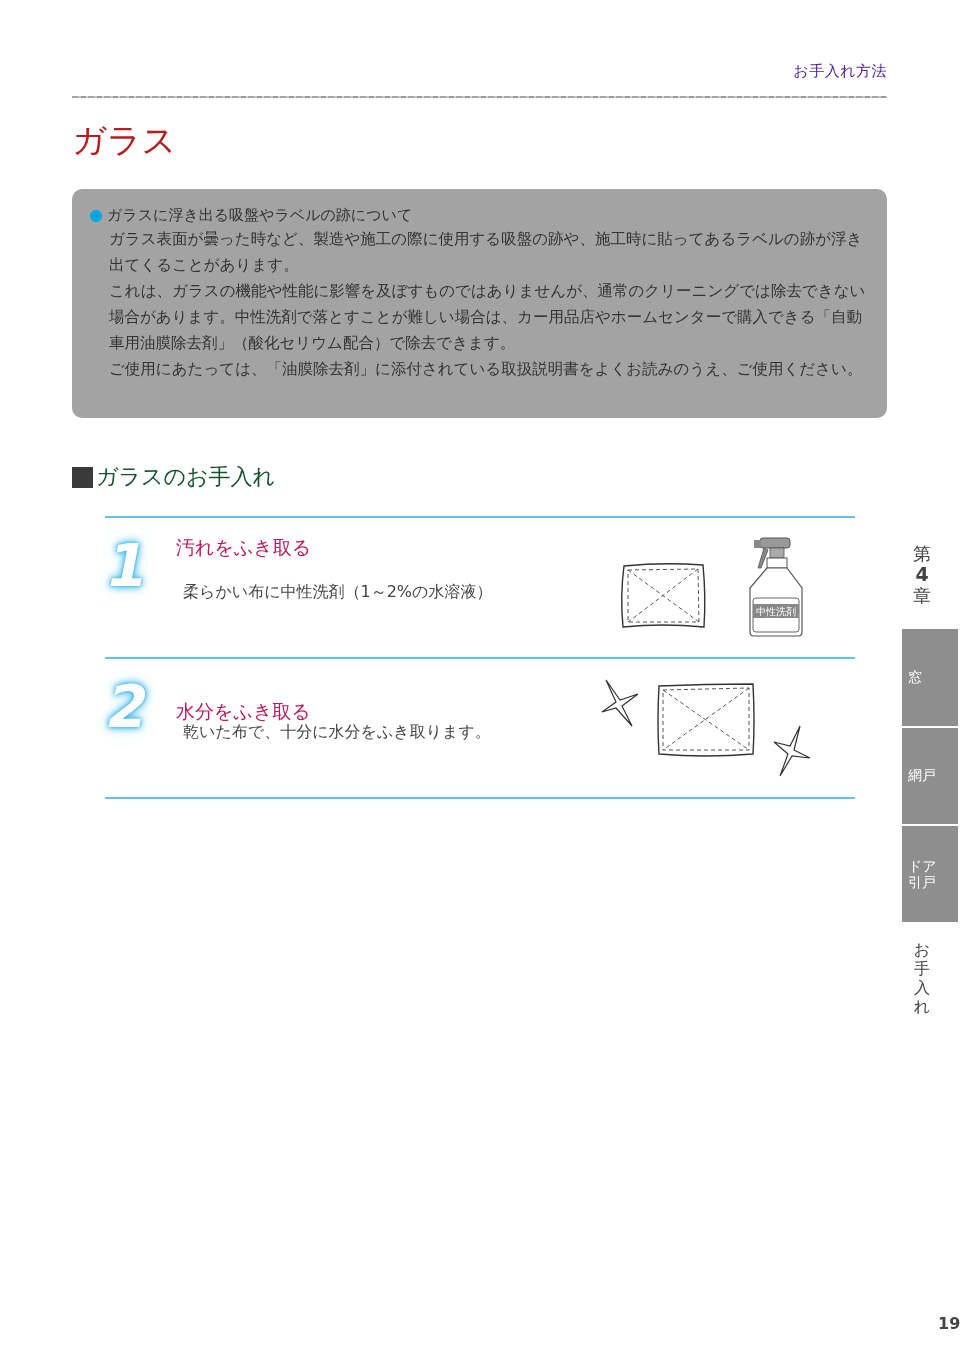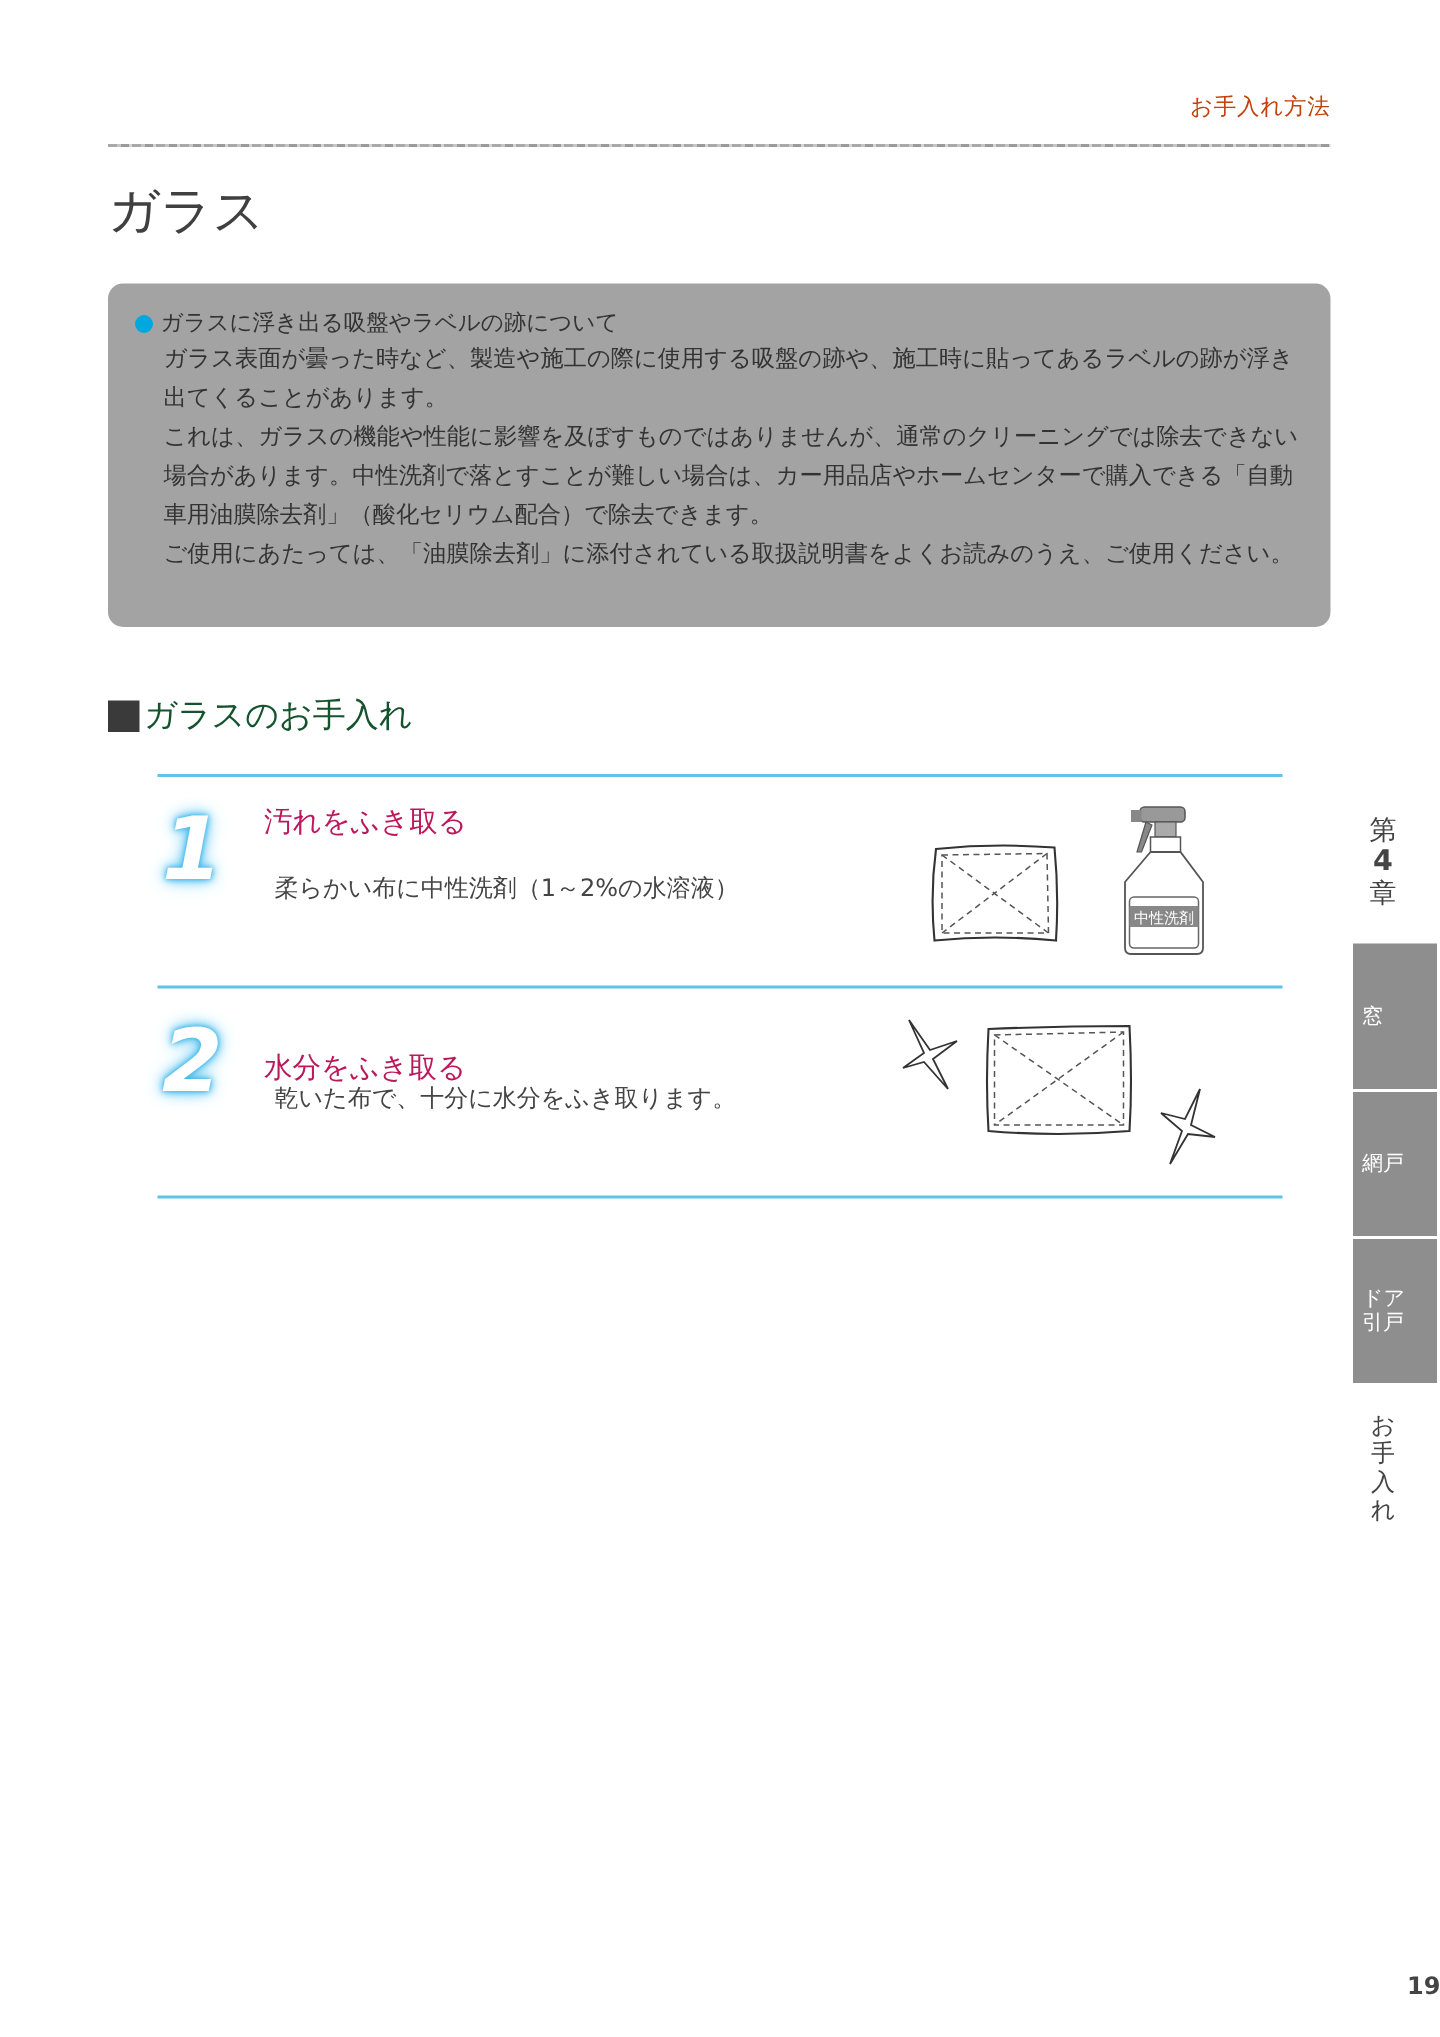--- a/index.html
+++ b/index.html
@@ -1,29 +1,29 @@
 <!DOCTYPE html>
 <html><head>
 <meta charset="utf-8">
 <style>
   html, body { margin: 0; padding: 0; }
   body {
     width: 960px; height: 1358px; background: #ffffff; position: relative; overflow: hidden;
     font-family: "DejaVu Sans", "Liberation Sans", sans-serif; color: #333;
   }
   .header-label {
-    position: absolute; right: 73px; top: 62px; font-size: 15px; color: #c2410c; letter-spacing: 0.5px;
+    position: absolute; right: 73px; top: 62px; font-size: 15px; color: #4c1d95; letter-spacing: 0.5px;
   }
   .header-rule {
     position: absolute; left: 72px; top: 96px; width: 815px; height: 2px;
     background: repeating-linear-gradient(90deg, #999 0 6px, #bbb 6px 9px, #888 9px 14px, #ccc 14px 16px);
     opacity: 0.85;
   }
   .page-title {
-    position: absolute; left: 72px; top: 118px; font-size: 34px; color: #404040; font-weight: normal;
+    position: absolute; left: 72px; top: 118px; font-size: 34px; color: #b91c1c; font-weight: normal;
   }
   .notice {
     position: absolute; left: 72px; top: 189px; width: 815px; height: 229px;
     background: #a3a3a3; border-radius: 10px; box-sizing: border-box; padding: 16px 16px 0 18px;
   }
   .notice-heading { font-size: 15px; color: #333; line-height: 21px; display: flex; align-items: center; }
   .notice-bullet {
     display: inline-block; width: 12px; height: 12px; border-radius: 50%; background: #00a8e0; margin-right: 5px;
   }
   .notice-body { padding-left: 19px; font-size: 15.5px; line-height: 26px; color: #333; }

